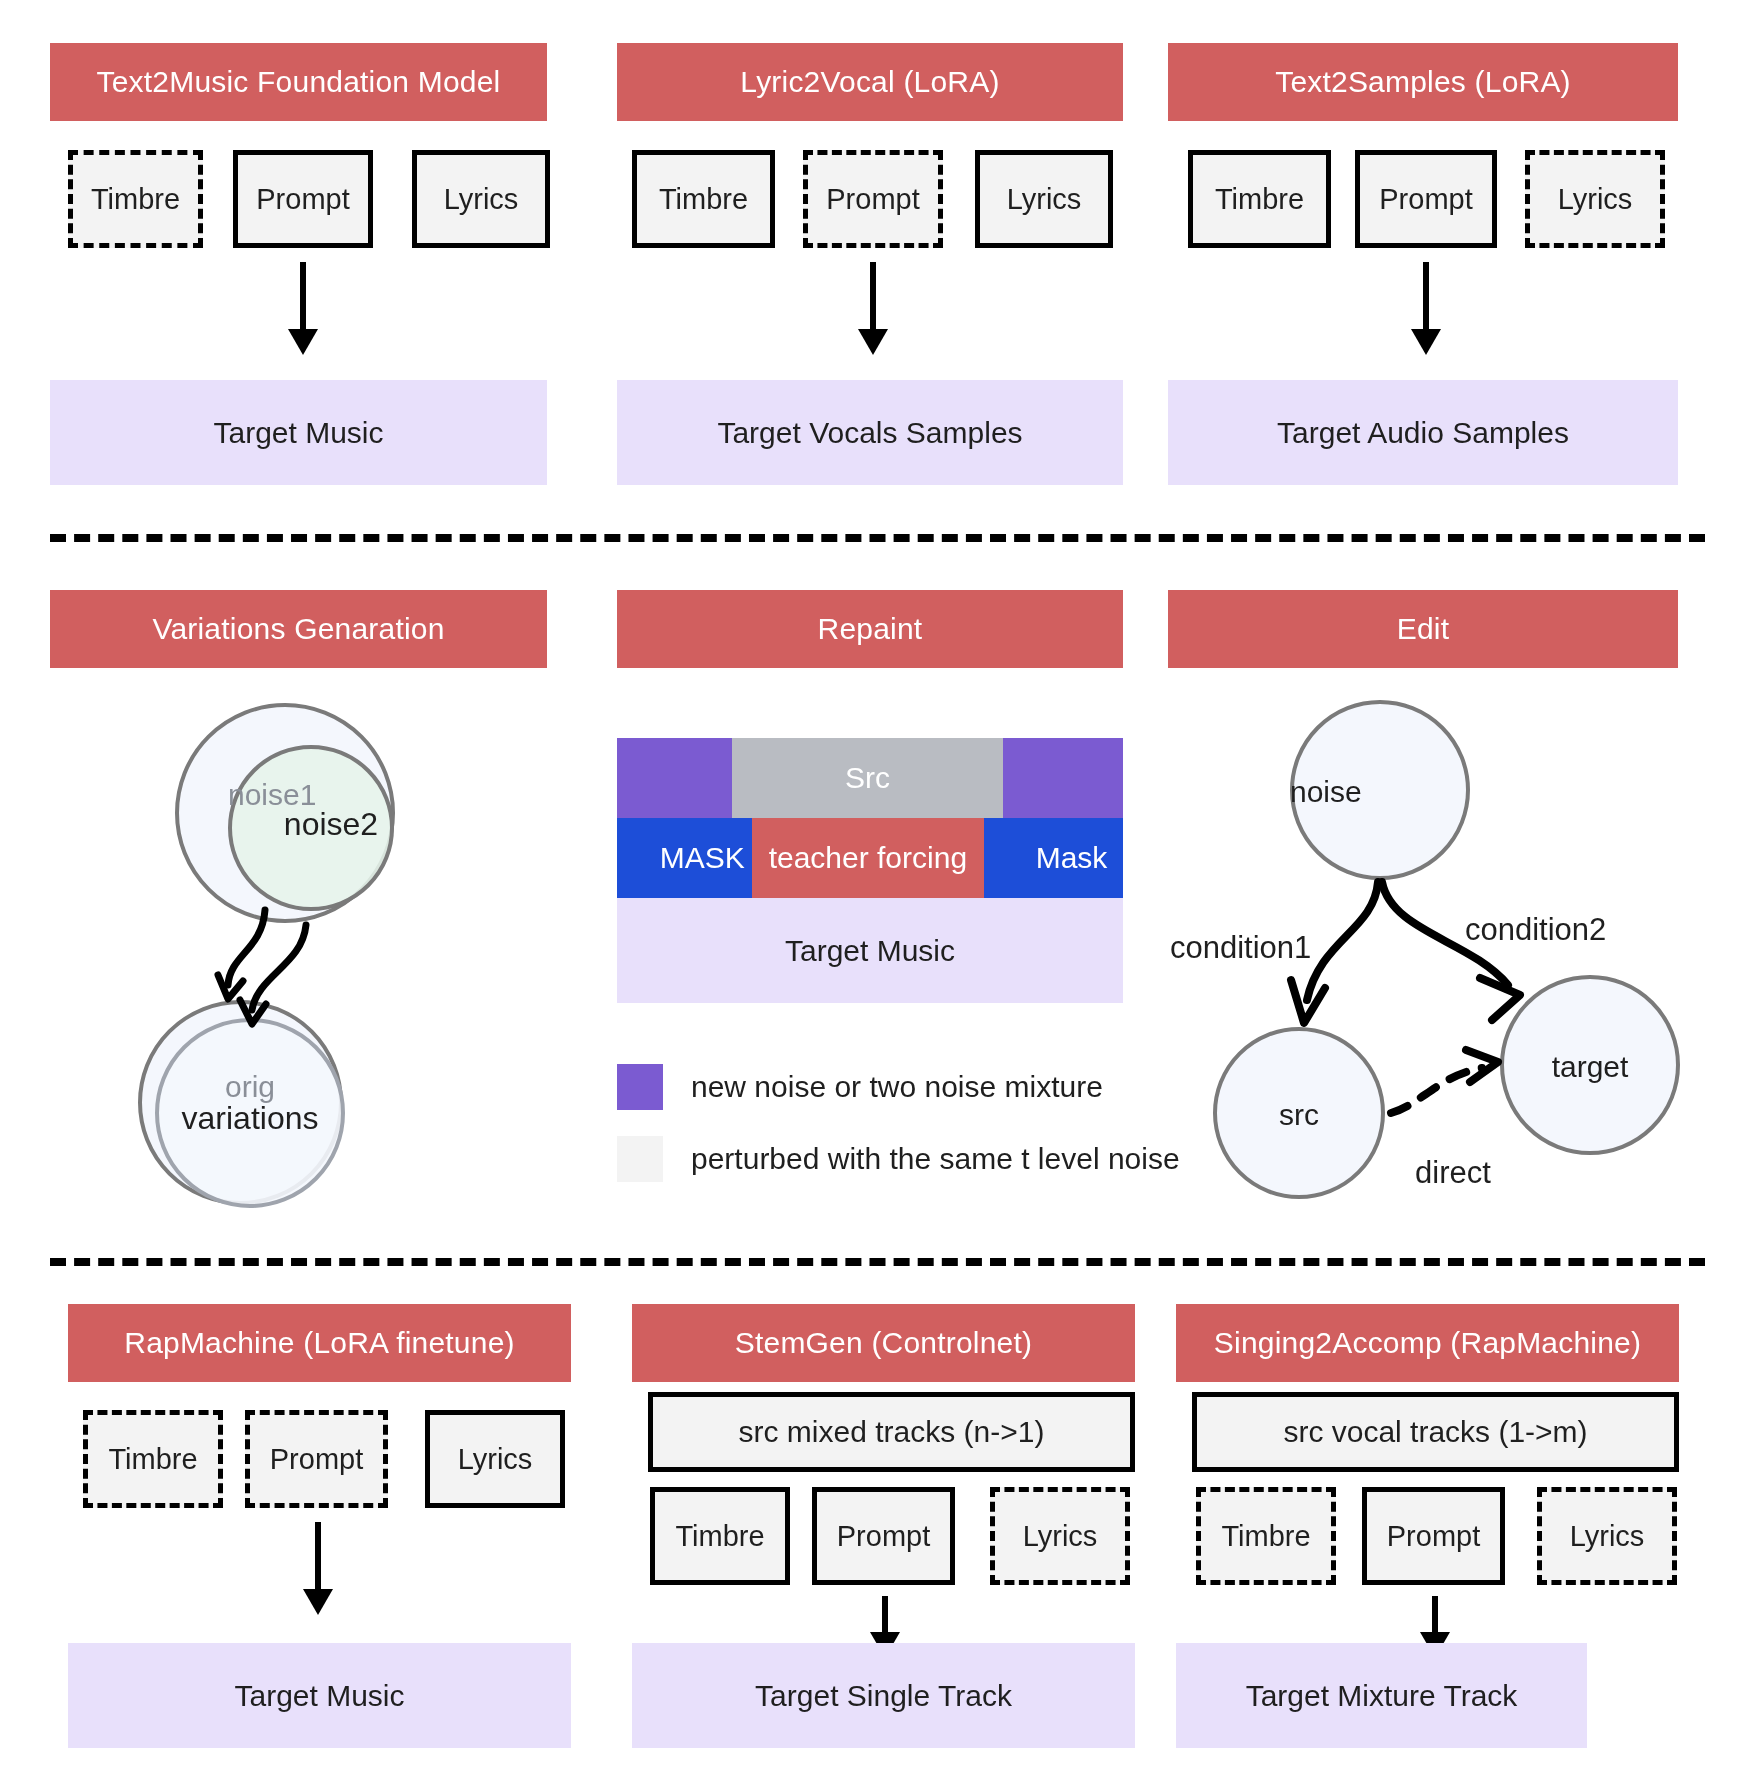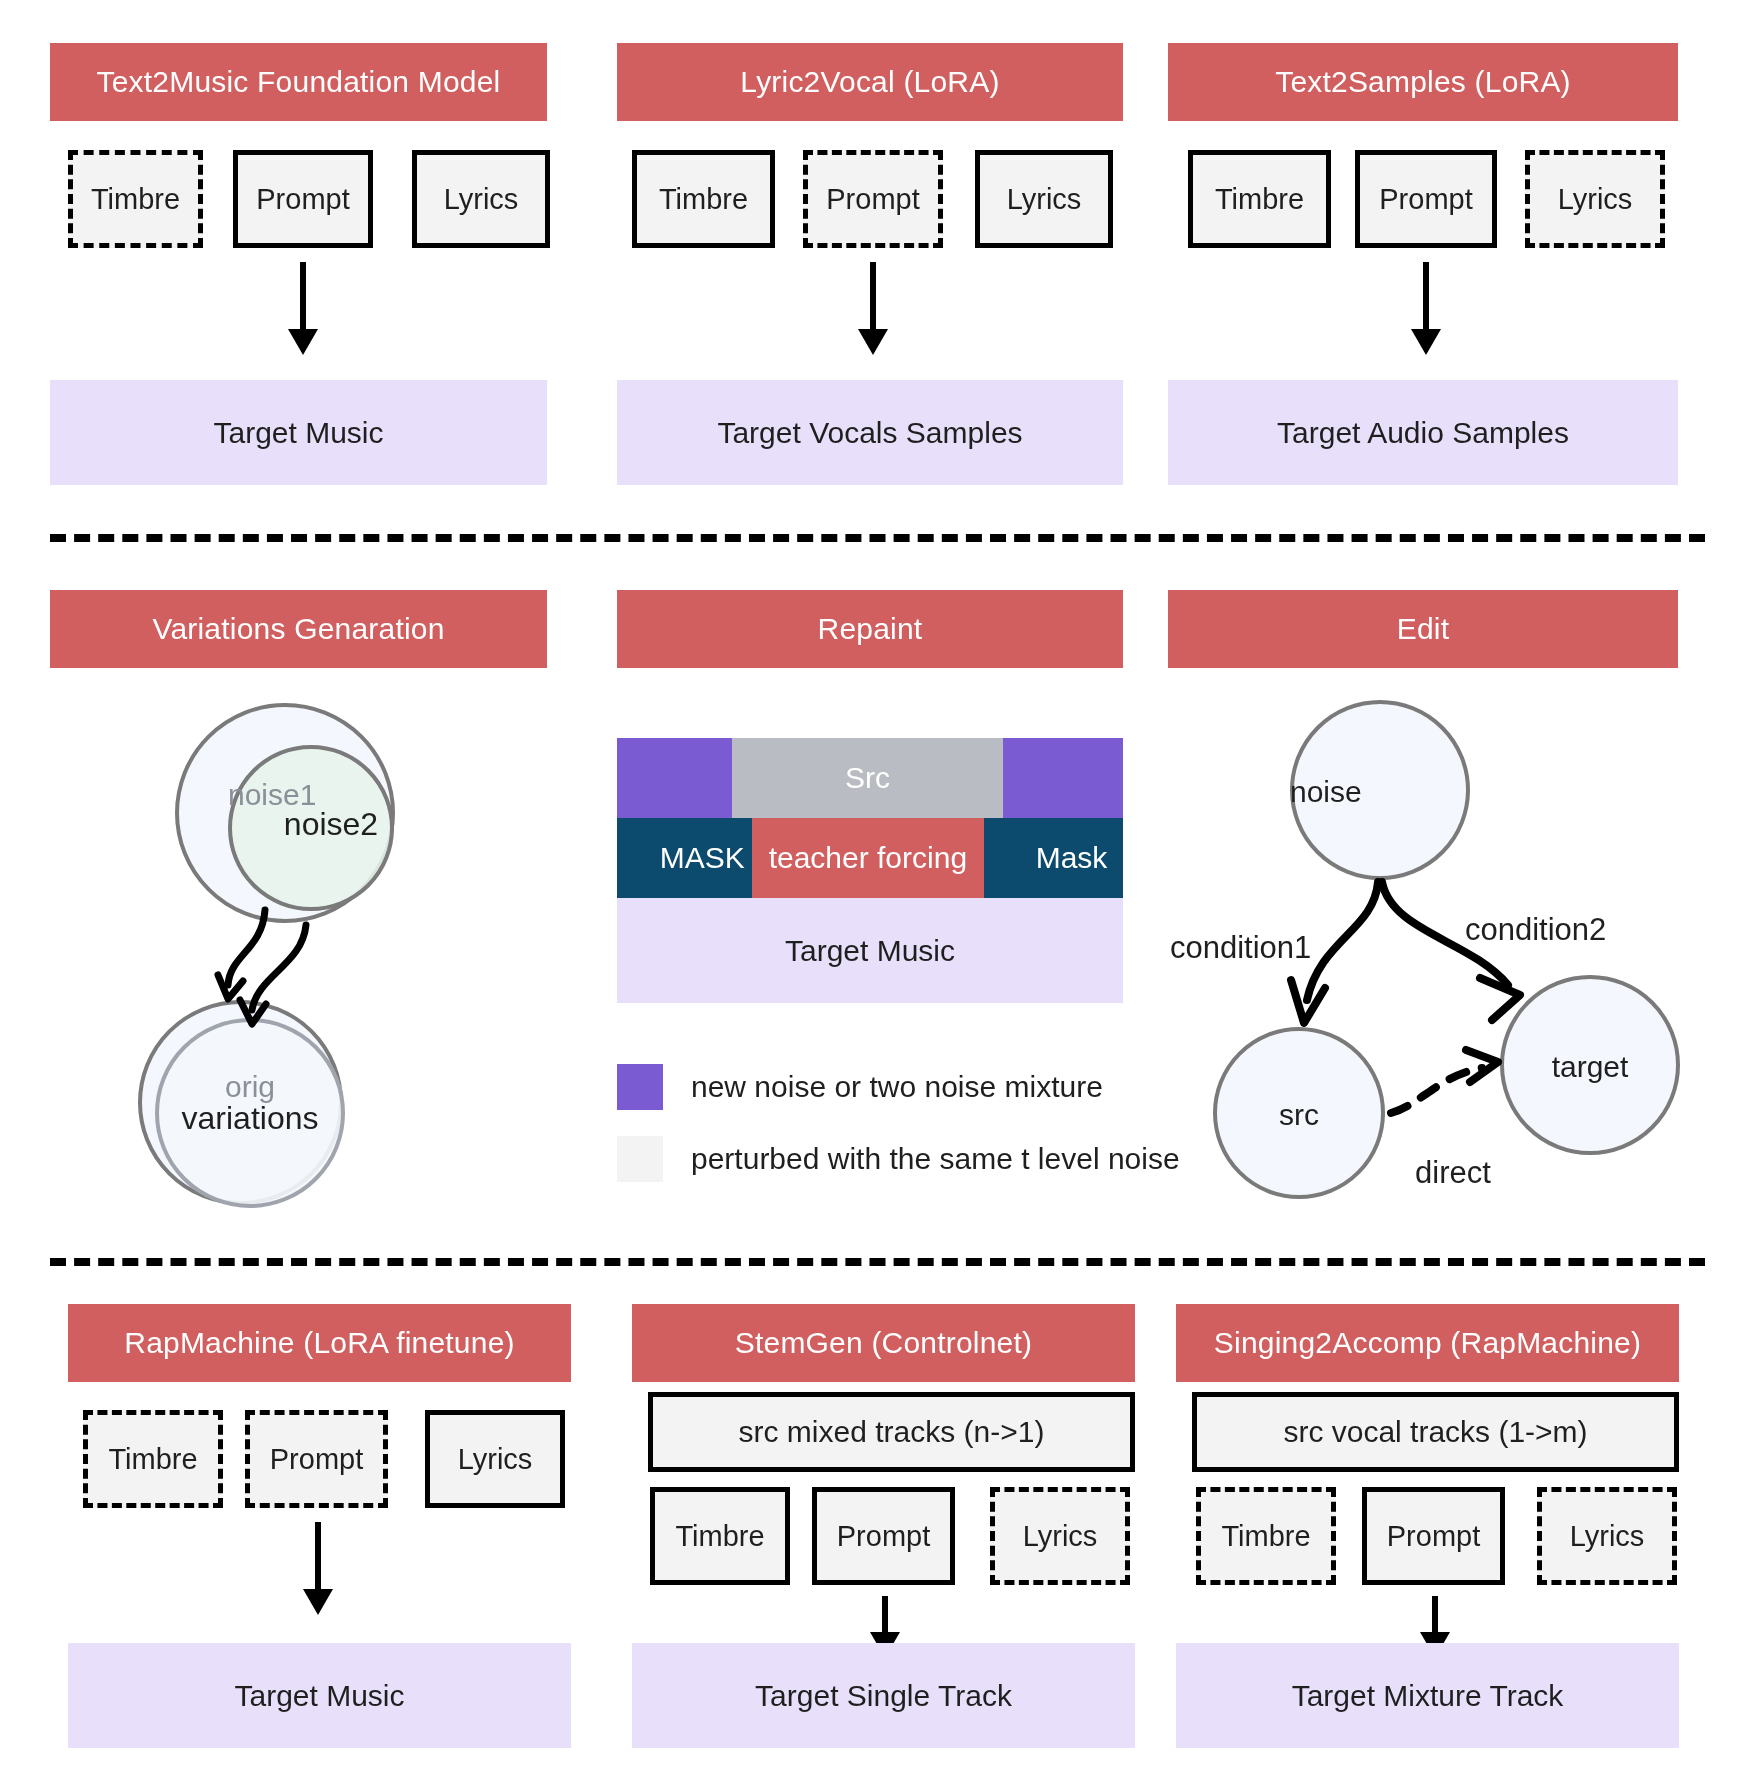--- a/index.html
+++ b/index.html
@@ -115,21 +115,21 @@
   .lbl-dark { color: #1f1f1f; }
 
   
   .rp-row { position: absolute; display: flex; }
   .rp-cell {
     display: flex; align-items: center; justify-content: center;
     color: #ffffff; font-size: 30px;
   }
   .c-purple { background: #7b5bd1; }
   .c-grey   { background: #b9bcc2; }
-  .c-green  { background: #0c4a6e; padding-left: 36px; }
+  .c-green  { background: #1d4ed8; padding-left: 36px; }
   .c-red    { background: #d15f5f; }
 
   
   .legend-item { position: absolute; display: flex; align-items: center; }
   .legend-sw { width: 46px; height: 46px; }
   .legend-tx { margin-left: 28px; font-size: 30px; color: #1f1f1f; white-space: nowrap; }
 
   svg.overlay { position: absolute; left: 0; top: 0; pointer-events: none; }
 </style>
 </head>
@@ -282,15 +282,15 @@
 
   <div class="chip dashed" style="left:1196px; top:1487px; width:140px; height:98px;">Timbre</div>
   <div class="chip solid" style="left:1362px; top:1487px; width:143px; height:98px;">Prompt</div>
   <div class="chip dashed" style="left:1537px; top:1487px; width:140px; height:98px;">Lyrics</div>
 
   <div class="arrow" style="left:1420px; top:1596px; width:30px; height:62px;">
     <div class="shaft" style="height:40px;"></div>
     <div class="head"></div>
   </div>
 
-  <div class="target" style="left:1176px; top:1643px; width:503px; height:105px;">Target Mixture Track</div>
+  <div class="target" style="left:1176px; top:1643px; width:411px; height:105px;">Target Mixture Track</div>
 
 </div>
 
 </body></html>

